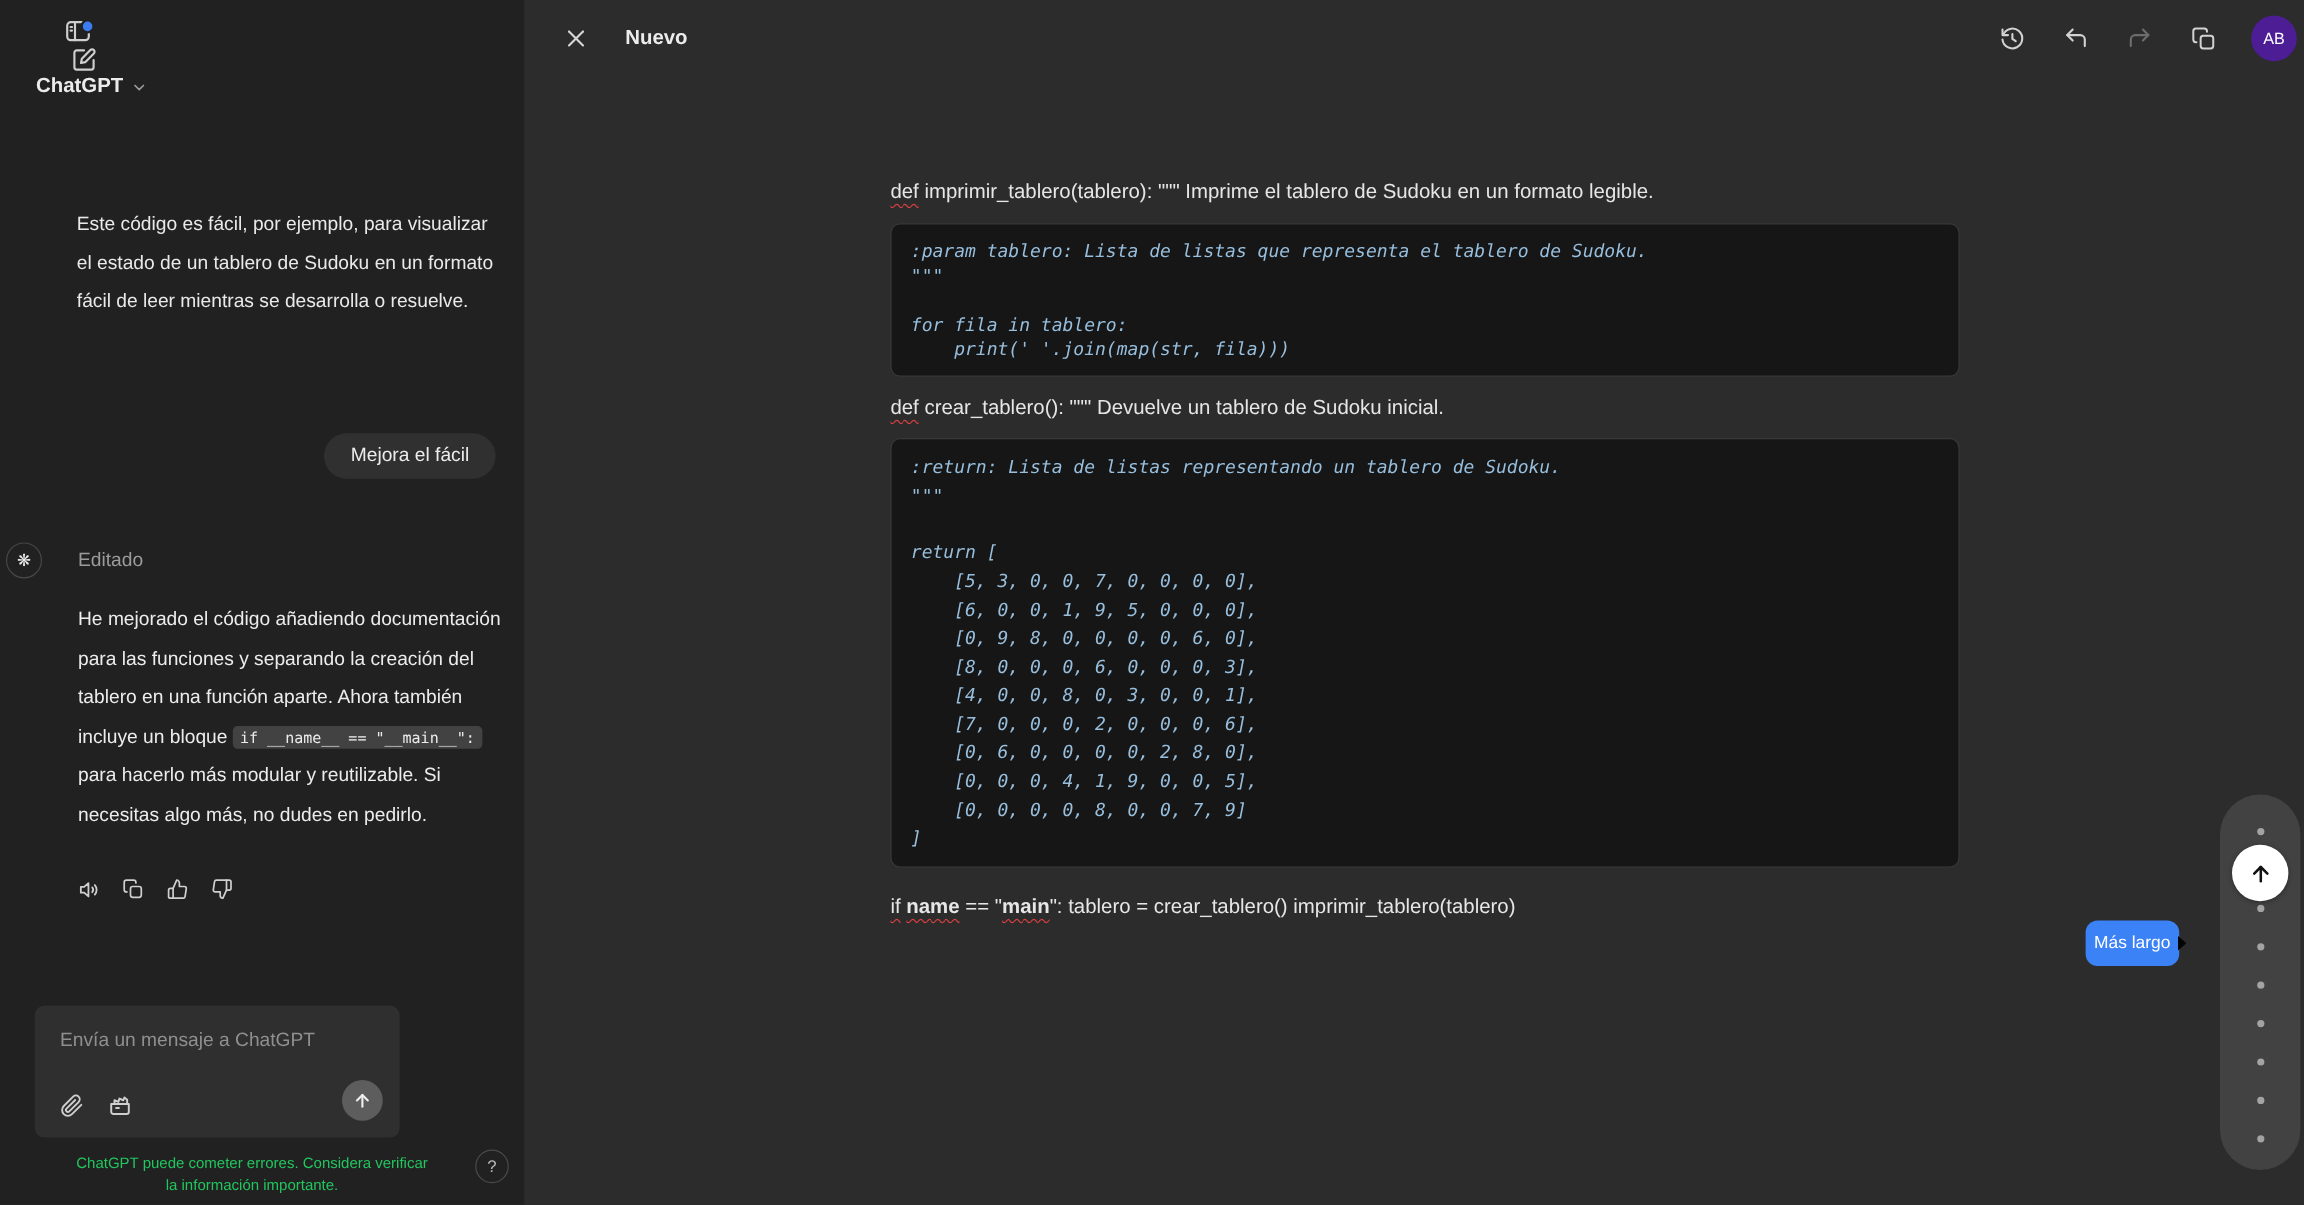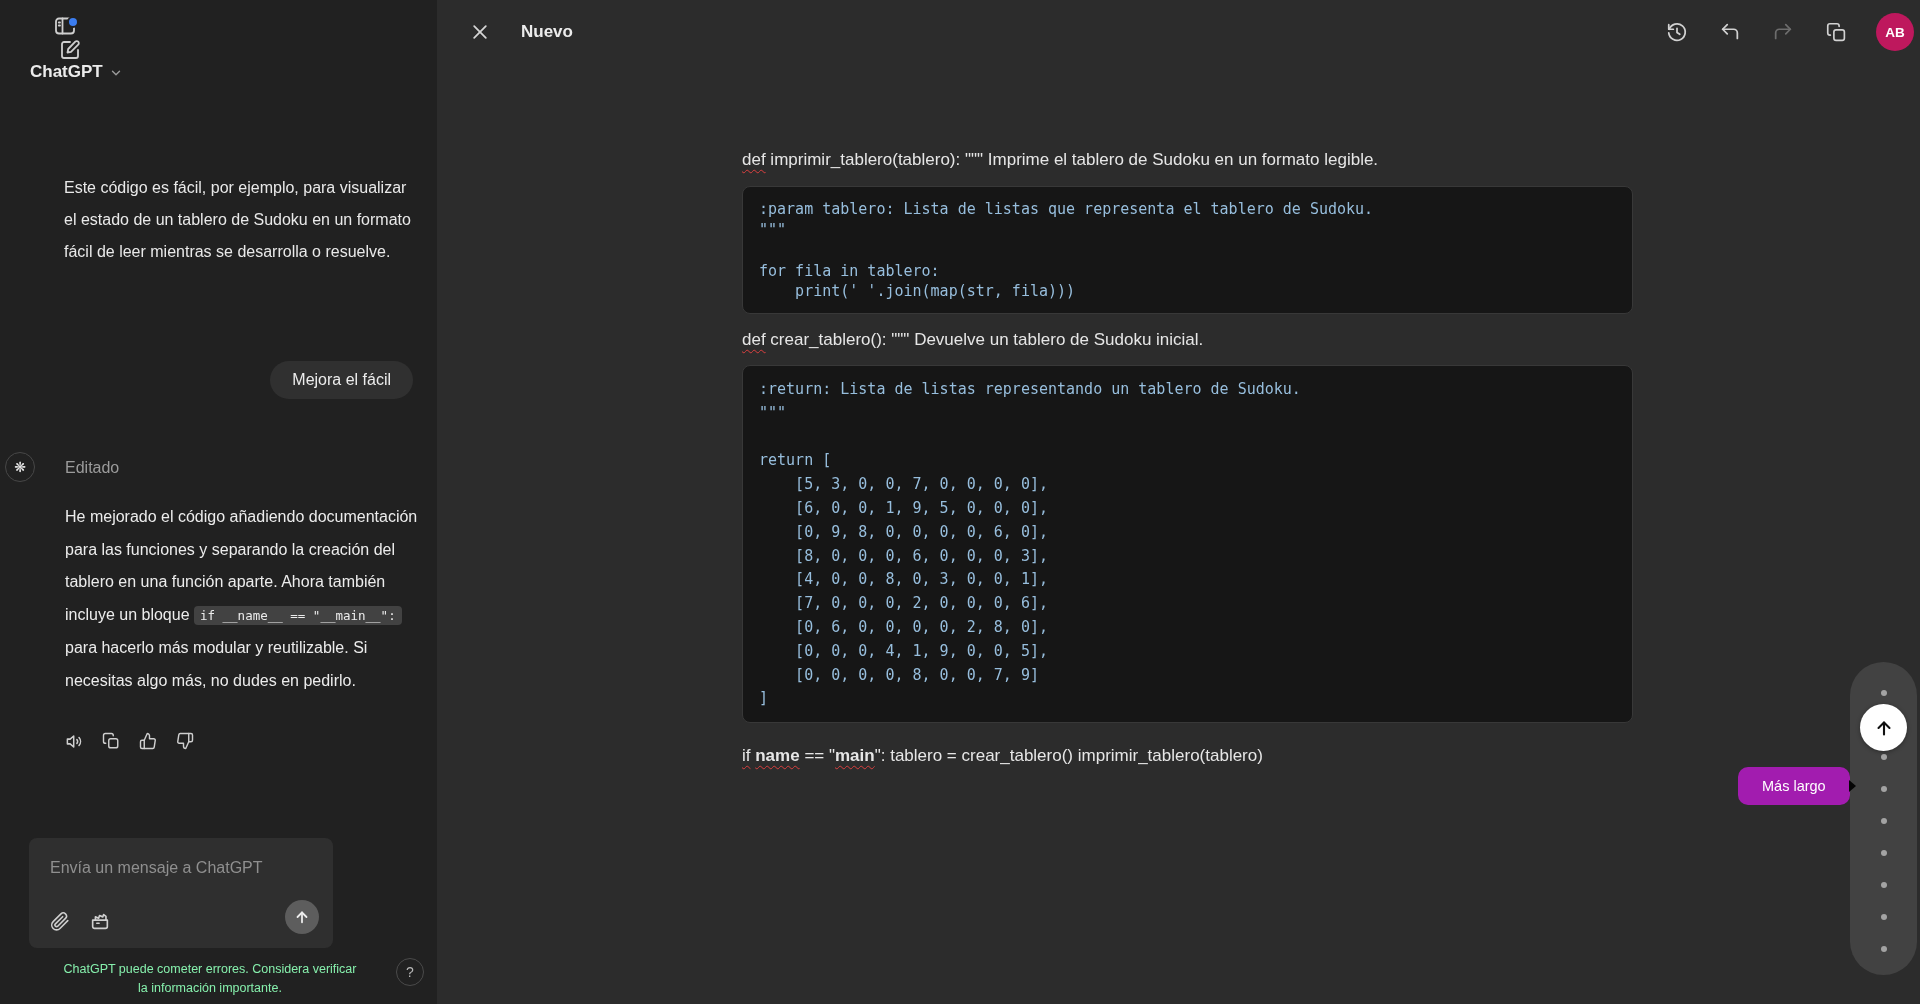--- a/index.html
+++ b/index.html
@@ -37,51 +37,51 @@
 
   .msg-actions { position:absolute; left:62px; top:729px; display:flex; gap:13px; color:#b9b9b9; }
   .msg-actions .icon-btn { width:24px; height:24px; }
 
   .composer { position:absolute; left:29px; top:838px; width:304px; height:110px; background:#2f2f2f; border-radius:8px; }
   .placeholder { position:absolute; left:21px; top:21px; font-size:16px; color:#8f8f8f; }
   .composer-left { position:absolute; left:16px; bottom:13px; display:flex; gap:13px; color:#e6e6e6; }
   .composer-left .icon-btn { width:28px; height:28px; }
   .send-btn { position:absolute; right:14px; bottom:14px; width:34px; height:34px; border-radius:50%; background:#5d5d5d; display:flex; align-items:center; justify-content:center; color:#ededed; }
 
-  .footer { position:absolute; left:0; top:960px; width:420px; text-align:center; font-size:12.5px; line-height:19px; color:#86efac; }
+  .footer { position:absolute; left:0; top:960px; width:420px; text-align:center; font-size:12.5px; line-height:19px; color:#22c55e; }
   .help-btn { position:absolute; left:396px; top:958px; width:28px; height:28px; border:1px solid #4a4a4a; border-radius:50%; display:flex; align-items:center; justify-content:center; font-size:14px; color:#b7b7b7; }
 
   
   .canvas { position:absolute; left:437px; top:0; width:1483px; height:1004px; background:#2c2c2c; }
 
   .close-btn { position:absolute; left:27px; top:16px; width:32px; height:32px; display:flex; align-items:center; justify-content:center; color:#d6d6d6; }
   .doc-title { position:absolute; left:84px; top:22px; font-size:17px; font-weight:700; color:#ececec; }
 
   .hdr-right { position:absolute; right:68px; top:16px; display:flex; gap:21px; align-items:center; }
   .hdr-right .icon-btn { width:32px; height:32px; color:#d2d2d2; }
   .icon-btn.disabled { color:#6d6d6d; }
-  .avatar { position:absolute; right:6px; top:13px; width:38px; height:38px; border-radius:50%; background:#be185d; color:#fff; font-size:13.5px; font-weight:700; display:flex; align-items:center; justify-content:center; }
+  .avatar { position:absolute; right:6px; top:13px; width:38px; height:38px; border-radius:50%; background:#4c1d95; color:#fff; font-size:13.5px; font-weight:400; display:flex; align-items:center; justify-content:center; }
 
   .doc-para { position:absolute; left:305px; width:900px; font-size:17px; color:#e6e6e6; white-space:pre-wrap; }
   .doc-para .squiggle { text-decoration-line:underline; text-decoration-style:wavy; text-decoration-color:#d93f3f; text-decoration-thickness:1px; text-underline-offset:4px; }
   .doc-para .bold { font-weight:700; }
   .p1 { top:150px; }
   .p2 { top:330px; }
   .p3 { top:746px; }
 
-  .code-block { position:absolute; left:305px; width:891px; background:#161616; border:1px solid #383838; border-radius:8px; padding:12px 16px; font-family:"DejaVu Sans Mono", monospace; font-size:15px; color:#97bedd; white-space:pre; overflow:hidden; }
+  .code-block { position:absolute; left:305px; width:891px; background:#161616; border:1px solid #383838; border-radius:8px; padding:12px 16px; font-family:"DejaVu Sans Mono", monospace; font-size:15px; color:#97bedd; white-space:pre; overflow:hidden;font-style:italic; }
   .cb1 { top:186px; height:128px; line-height:20.5px; }
   .cb2 { top:365px; height:358px; line-height:23.8px; }
 
   
   .length-pill { position:absolute; right:3px; top:662px; width:67px; height:313px; background:#424242; border-radius:34px; display:flex; flex-direction:column; align-items:center; padding-top:28px; gap:26px; }
   .dot { width:6px; height:6px; border-radius:50%; background:#a3a3a3; flex:none; }
   .dot:nth-child(2) { opacity:0; }
   .scroll-top-btn { position:absolute; left:1423px; top:704px; width:47px; height:47px; border-radius:50%; background:#fff; color:#111; display:flex; align-items:center; justify-content:center; box-shadow:0 1px 4px rgba(0,0,0,.35); }
-  .tooltip { position:absolute; left:1301px; top:767px; height:38px; padding:0 24px; background:#a21caf; border-radius:10px; color:#fff; font-size:14.5px; display:flex; align-items:center; }
+  .tooltip { position:absolute; left:1301px; top:767px; height:38px; padding:0 7px; background:#3b82f6; border-radius:10px; color:#fff; font-size:14.5px; display:flex; align-items:center; }
   .tooltip::after { content:""; position:absolute; right:-6px; top:13px; border-top:6px solid transparent; border-bottom:6px solid transparent; border-left:7px solid #050505; }
 </style>
 </head>
 <body>
 
 <aside class="sidebar">
 
   <div class="sb-header">
     <button class="icon-btn">
       <span>

